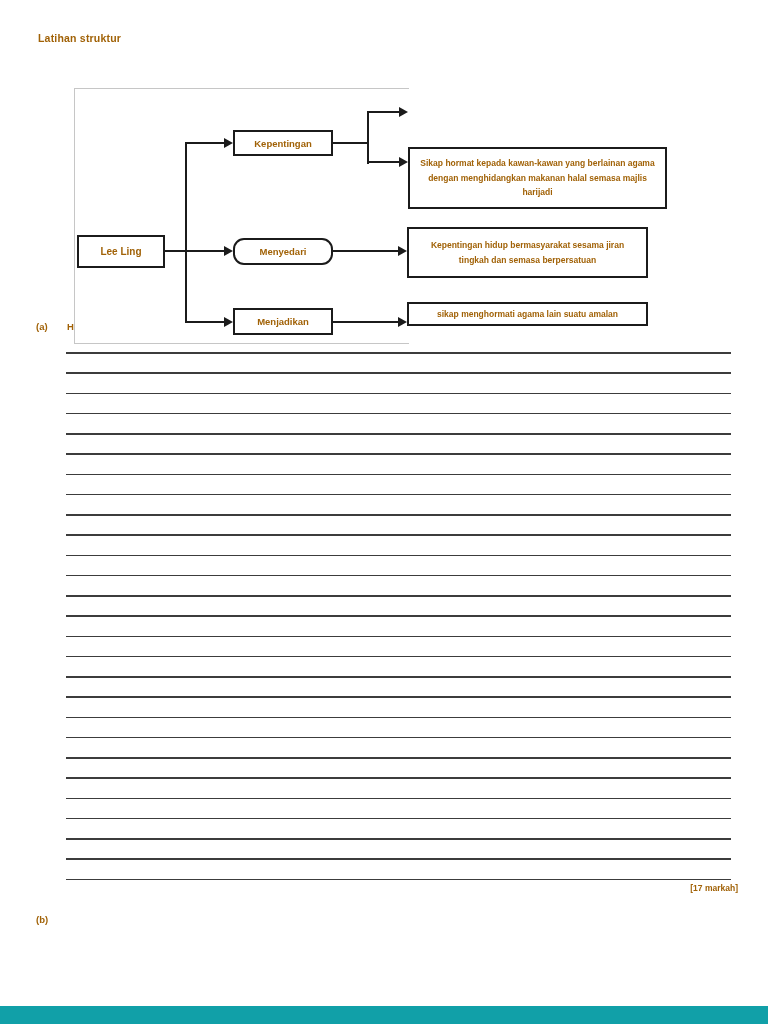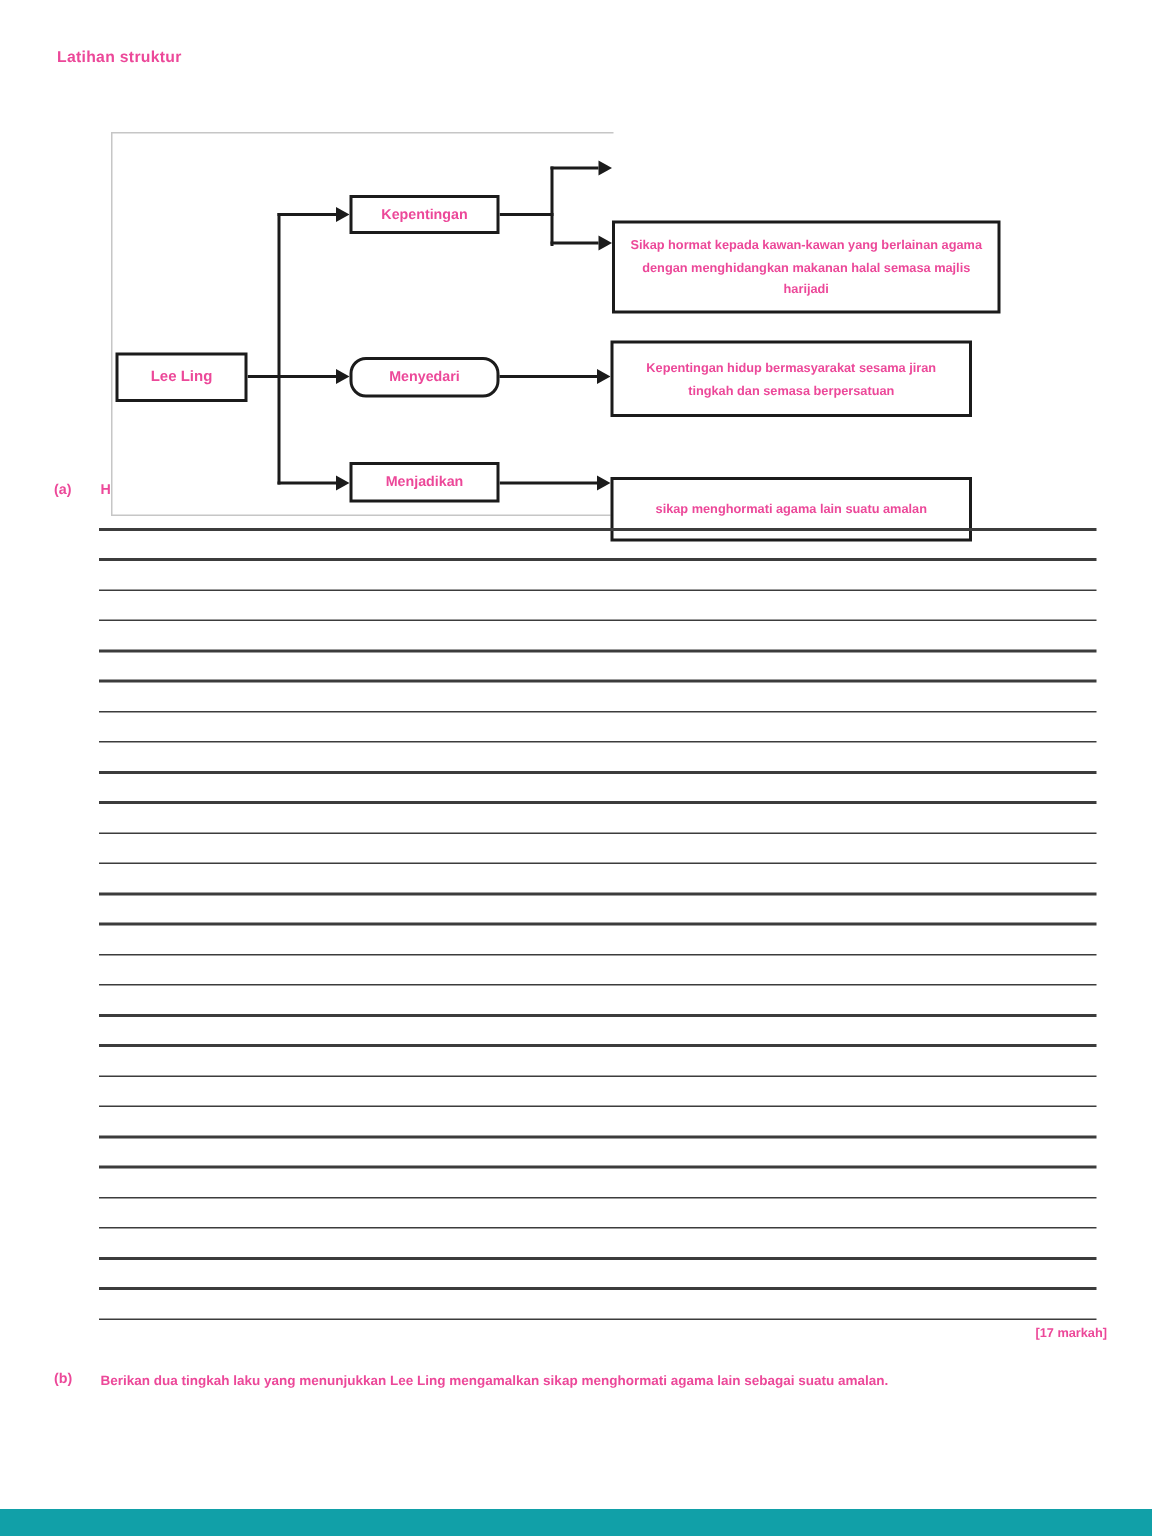--- a/index.html
+++ b/index.html
@@ -1,18 +1,18 @@
 <!DOCTYPE html>
 <html><head>
 <meta charset="utf-8">
 <style>
   html,body{margin:0;padding:0;background:#ffffff;}
   #page{
     position:relative;width:768px;height:1024px;background:#ffffff;
-    font-family:"Liberation Sans","DejaVu Sans",sans-serif;color:#ec4899;overflow:hidden;
+    font-family:"Liberation Sans","DejaVu Sans",sans-serif;color:#a16207;overflow:hidden;
   }
   .abs{position:absolute;}
   #page-title{left:38px;top:32px;font-size:10.5px;font-weight:600;letter-spacing:.2px;}
   
   #flow-frame{
     left:74px;top:88px;width:334px;height:254px;background:#ffffff;
     border-left:1px solid #c6c6c6;border-top:1px solid #c6c6c6;border-bottom:1px solid #c6c6c6;
   }
   .node{
     display:flex;align-items:center;justify-content:center;text-align:center;
@@ -20,21 +20,21 @@
   }
   .node.mid{font-size:9.5px;}
   .node.big{font-size:8.5px;line-height:14.5px;padding:2px 8px;}
   #node-lee-ling{left:77px;top:235px;width:88px;height:33px;font-size:10px;}
   #node-mengamalkan{left:233px;top:130px;width:100px;height:26px;}
   #node-menyedari{left:233px;top:238px;width:100px;height:27px;border-width:2.5px;border-radius:11px;}
   #node-menjadikan{left:233px;top:308px;width:100px;height:27px;}
   #outcome-1{left:408px;top:89px;width:238px;height:47px;}
   #outcome-2{left:408px;top:147px;width:259px;height:62px;}
   #outcome-3{left:407px;top:227px;width:241px;height:51px;border-width:2.5px;}
-  #outcome-4{left:407px;top:302px;width:241px;height:43px;border-width:2.5px;margin-top:16px;}
+  #outcome-4{left:407px;top:302px;width:241px;height:24px;border-width:2.5px;}
   .hline{height:2px;background:#1b1b1b;}
   .vline{width:2px;background:#1b1b1b;}
   .arrow{
     width:0;height:0;border-top:5px solid transparent;border-bottom:5px solid transparent;
     border-left:9px solid #1b1b1b;
   }
   .qlabel{font-size:9.5px;font-weight:600;}
   #answer-lines{left:66px;top:352px;width:665px;height:530px;}
   .answer-line{position:absolute;left:0;width:665px;height:1.5px;background:#3c3c3c;}
   #marks-label{left:580px;top:883px;width:158px;text-align:right;font-size:8.5px;font-weight:600;}
@@ -110,17 +110,16 @@
       <div class="answer-line" style="top: 445.5px;"></div>
       <div class="answer-line" style="top: 465.75px;"></div>
       <div class="answer-line" style="top: 486px;"></div>
       <div class="answer-line" style="top: 506.25px;"></div>
       <div class="answer-line" style="top: 526.5px;"></div>
     </div>
 
   <div class="abs" id="marks-label">[17 markah]</div>
 
   <div class="abs qlabel" style="left:36px;top:914px;">(b)</div>
-  <div class="abs" id="section-b-text">Berikan dua tingkah laku yang menunjukkan Lee Ling mengamalkan sikap menghormati agama lain sebagai suatu amalan.</div>
 
   <div class="abs" id="footer-bar" style="background: rgb(17, 160, 168);"></div>
 
 </div>
 
 </body></html>

